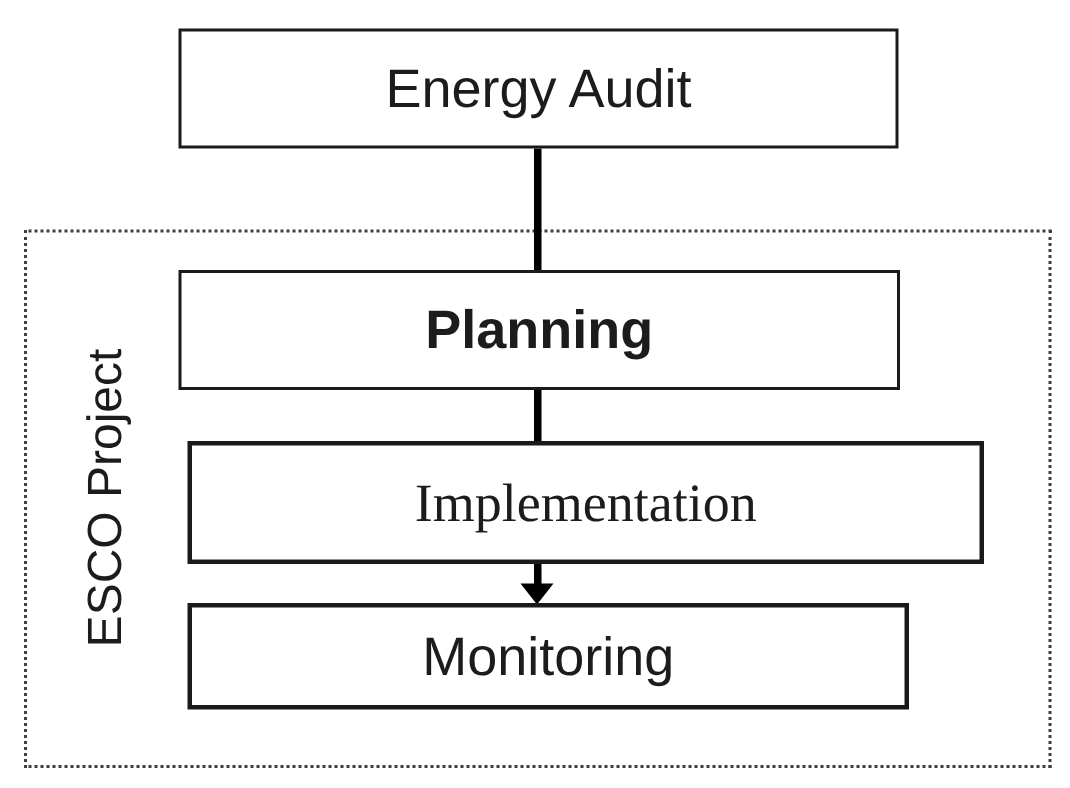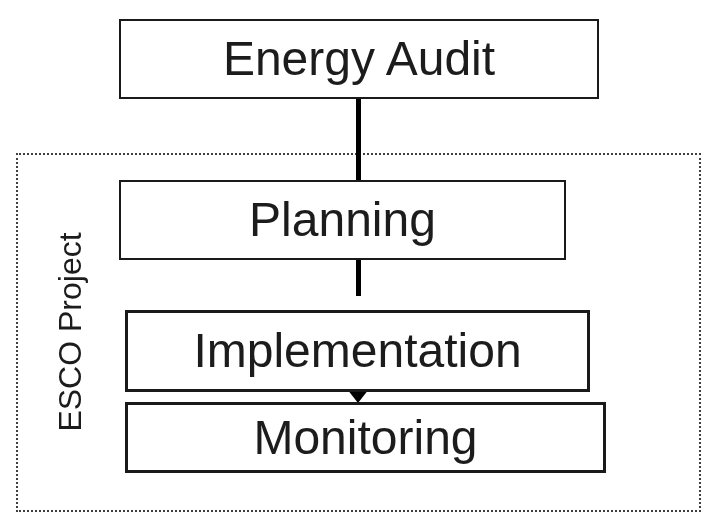--- a/index.html
+++ b/index.html
@@ -15,31 +15,31 @@
     font-family: "Liberation Sans", sans-serif;
     overflow: hidden;
   }
   .node {
     position: absolute;
     display: flex;
     align-items: center;
     justify-content: center;
     background: #ffffff;
     color: #1c1c1c;
-    font-size: 48px;
+    font-size: 36px;
     line-height: 1;
     box-sizing: border-box;
     z-index: 3;
   }
   .border-2 { border: 2px solid #1a1a1a; }
   .border-3 { border: 3px solid #1a1a1a; }
 
   #node-energy-audit   { left: 119px; top: 19px;  width: 480px; height: 80px; }
-  #node-planning       { left: 119px; top: 180px; width: 447px; height: 80px; }
-  #node-implementation { left: 125px; top: 310px; width: 465px; height: 82px; }
+  #node-planning       { left: 119px; top: 180px; width: 481px; height: 80px; font-weight: bold; }
+  #node-implementation { left: 125px; top: 294px; width: 531px; height: 82px; font-family: Liberation Serif, serif; }
   #node-monitoring     { left: 125px; top: 402px; width: 481px; height: 71px; }
 
   #esco-container {
     position: absolute;
     left: 16px;
     top: 153px;
     width: 685px;
     height: 359px;
     border: 2px dotted #3f3f3f;
     box-sizing: border-box;

